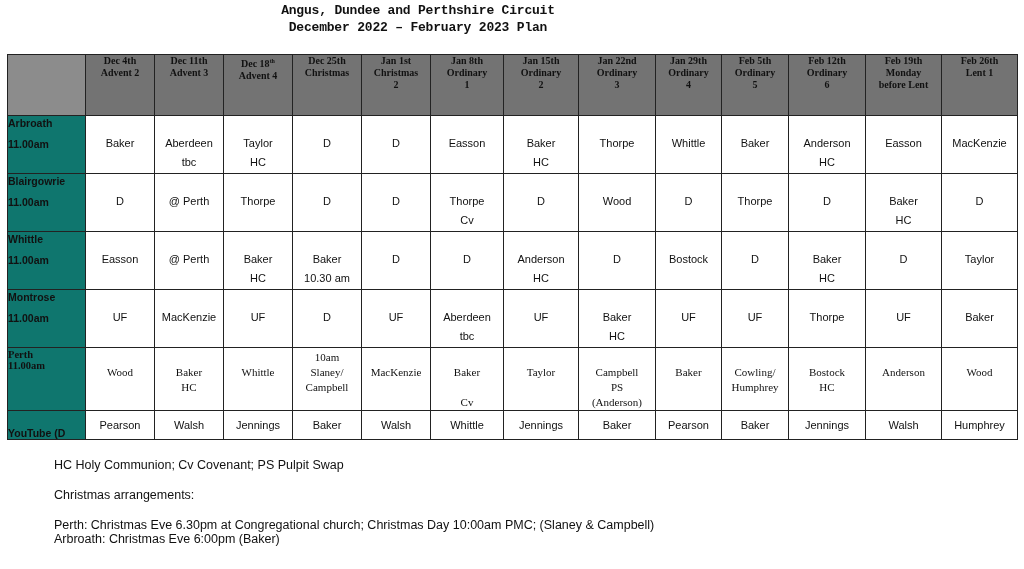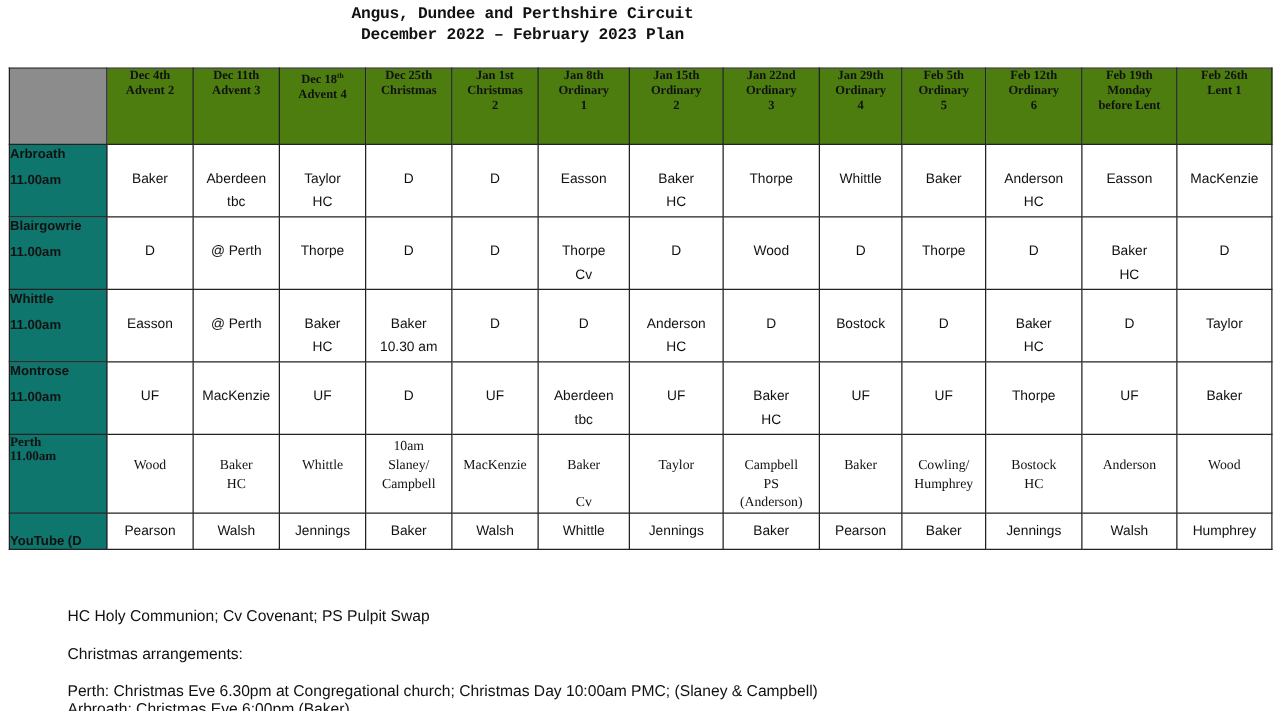--- a/index.html
+++ b/index.html
@@ -2,37 +2,37 @@
 <html><head>
 <meta charset="utf-8">
 <style>
   html, body { margin:0; padding:0; background:#ffffff; }
   body { width:1024px; height:569px; position:relative; overflow:hidden; font-family:"Liberation Sans", sans-serif; color:#111; }
   .title { position:absolute; left:0; width:836px; text-align:center; font-family:Liberation Mono, monospace; font-weight:bold; font-size:13px; color:#111; letter-spacing:-0.2px; }
   .title.l1 { top:3px; }
   .title.l2 { top:20px; }
   table.plan { position:absolute; left:7px; top:54px; border-collapse:collapse; table-layout:fixed; width:1010px; }
   table.plan td, table.plan th { border:1.5px solid #222; padding:0; }
-  th.hdr { background:#4d7c0f; vertical-align:top; font-family:"Liberation Serif", serif; font-weight:bold; font-size:10px; line-height:12px; text-align:center; height:60px; padding-top:3px; color:#111; }
+  th.hdr { background:#737373; vertical-align:top; font-family:"Liberation Serif", serif; font-weight:bold; font-size:10px; line-height:12px; text-align:center; height:60px; padding-top:3px; color:#111; }
   th.corner { background:#8c8c8c; }
   td.lbl { background:#0f766e; vertical-align:top; font-family:"Liberation Sans", sans-serif; font-weight:bold; font-size:10.5px; padding-left:7px; color:#111; }
   td.lbl .name { display:block; margin-top:1px; }
   td.lbl .time { display:block; margin-top:9px; }
   td.lbl.tight .time { margin-top:0px; }
   td.cell { background:#fff; text-align:center; vertical-align:top; font-family:"Liberation Sans", sans-serif; font-size:11px; line-height:19px; color:#111; }
   td.cell .l { display:block; }
   tr.r1 td, tr.r2 td, tr.r3 td, tr.r4 td { height:57px; }
   tr.r1 td.cell, tr.r2 td.cell, tr.r3 td.cell, tr.r4 td.cell { padding-top:18px; height:39px; }
   tr.r5 td { height:62px;font-family:Liberation Serif, serif; }
   tr.r5 td.cell { padding-top:2px; line-height:15px; height:60px; }
   tr.r6 td { height:19px; }
   tr.r6 td.cell { line-height:18px; vertical-align:middle; }
   tr.r6 td.lbl { vertical-align:middle; }
   tr.r6 td.lbl .name { margin-top:16px; }
-  .notes { position:absolute; left:54px; font-family:"Liberation Sans", sans-serif; font-size:12.5px; color:#111;margin-top:28px; }
+  .notes { position:absolute; left:54px; font-family:"Liberation Sans", sans-serif; font-size:12.5px; color:#111; }
   .n1 { top:458px; } .n2 { top:488px; } .n3 { top:518px; } .n4 { top:532px; }
 </style>
 </head>
 <body>
 
 <div class="title l1">Angus, Dundee and Perthshire Circuit</div>
 <div class="title l2">December 2022 – February 2023 Plan</div>
 
 <table class="plan">
   <colgroup>

